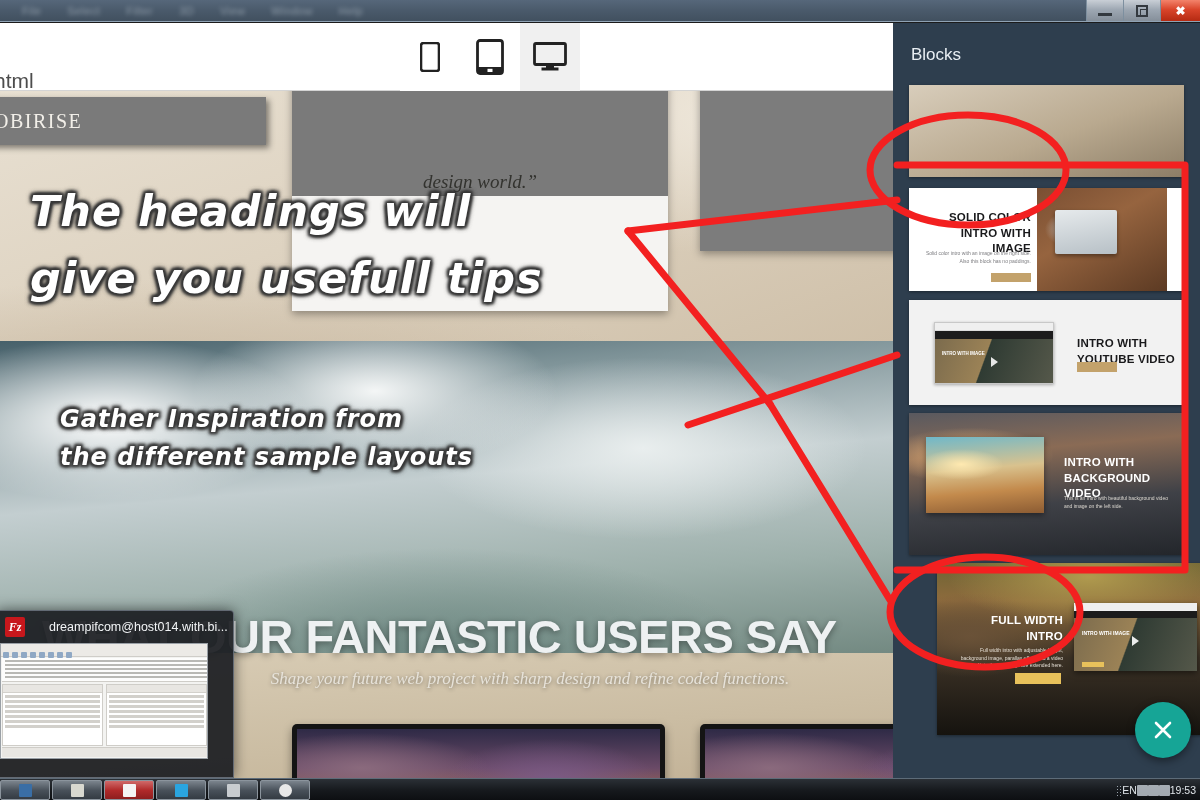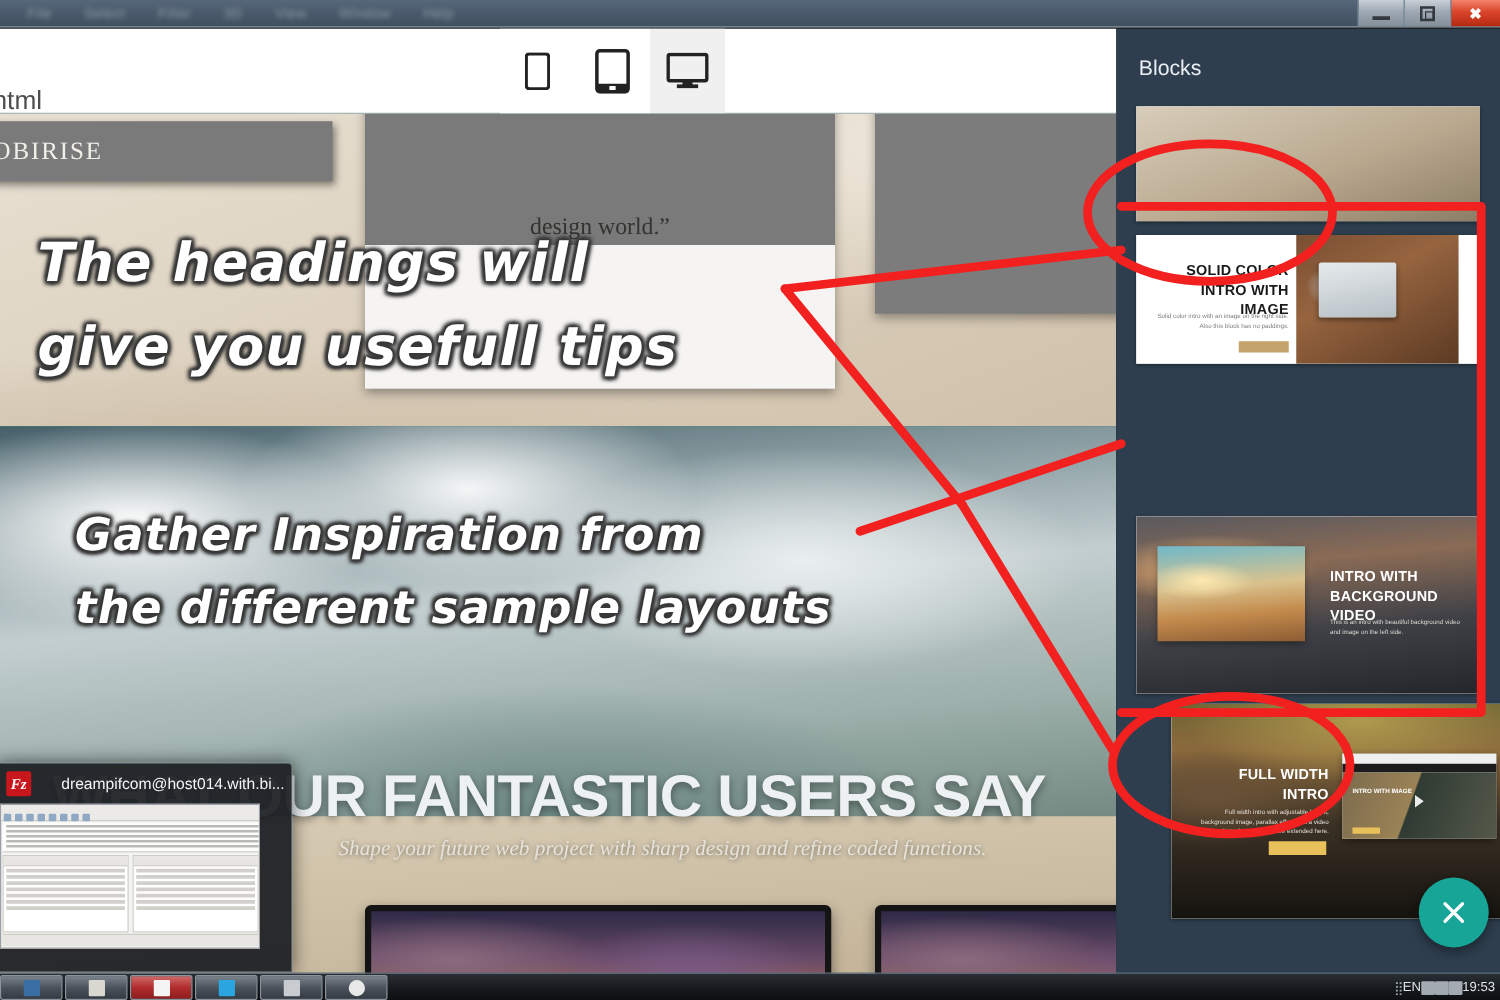--- a/index.html
+++ b/index.html
@@ -40,34 +40,34 @@
   .filename { position:absolute; left:-6px; top:46px; font-size:21px; color:#4d4d4d;
               font-family:"Liberation Sans", sans-serif; }
   .devices { position:absolute; left:400px; top:23px; height:68px; display:flex; }
   .devbtn { width:60px; height:68px; display:flex; align-items:center; justify-content:center;
             cursor:pointer; background:#fff; }
   .devbtn.active { background:#f0f0f0; }
   .devbtn svg { display:block; }
 
   
   .canvas { position:absolute; left:0; top:91px; width:893px; height:709px;
-            overflow:hidden; background:#0f766e; }
+            overflow:hidden; background:#4c1d95; }
 
   
   .mb-nav { position:absolute; left:-34px; top:6px; width:300px; height:48px;
             background:#7a7a7a; box-shadow:3px 3px 6px rgba(0,0,0,.45);
             display:flex; align-items:center; }
   .mb-brand { color:#f2efe9; font-family:"Liberation Serif", serif; font-size:20px;
               letter-spacing:1.5px; padding-left:28px; }
 
   
   .tcard { position:absolute; left:292px; top:-70px; width:376px; height:290px;
            background:#7a7a7a; box-shadow:0 3px 8px rgba(0,0,0,.35); }
   .tcard .quote { position:absolute; left:0; right:0; bottom:118px; text-align:center;
-                  font-family:"Liberation Serif", serif; 
+                  font-family:"Liberation Serif", serif; font-style:italic;
                   font-size:19px; color:#33332f; }
   .tcard .white { position:absolute; left:0; right:0; bottom:0; height:115px;
                   background:#f5f4f2; }
 
   
   .rcard { position:absolute; left:700px; top:-70px; width:376px; height:230px;
            background:#7c7c7c; box-shadow:0 3px 8px rgba(0,0,0,.35); }
 
   
   .sandbg { position:absolute; left:0; top:0; width:893px; height:250px;
@@ -113,21 +113,21 @@
   .annot { position:absolute; left:0; top:0; width:1200px; height:800px;
            pointer-events:none; }
   .handwrite { position:absolute; color:#ffffff; font-weight:bold;
                font-family:"DejaVu Sans", sans-serif; font-style:italic;
                letter-spacing:1px;
                text-shadow:
                  0 0 6px #3a3a3a, 0 0 6px #3a3a3a, 0 0 4px #3a3a3a,
                  2px 2px 3px #2e2e2e, -2px 2px 3px #2e2e2e,
                  2px -2px 3px #2e2e2e, -2px -2px 3px #2e2e2e; }
   #note1 { left:30px; top:178px; font-size:43px; line-height:1.55; }
-  #note2 { left:60px; top:400px; font-size:36px; line-height:1.6; }
+  #note2 { left:60px; top:400px; font-size:24px; line-height:1.6; }
 
   
   .panel { position:absolute; left:893px; top:23px; width:307px; height:777px;
            background:#2e3e4e; overflow:hidden; }
   .panel-title { position:absolute; left:18px; top:22px; font-size:17px; color:#e8eef3; }
   .panel-list { position:absolute; left:0; top:62px; width:307px; height:690px; }
 
   .blk { position:absolute; left:16px; width:275px; background:#ffffff;
          box-shadow:0 1px 3px rgba(0,0,0,.4); overflow:hidden; cursor:pointer; }
   .blk .blk-label { position:absolute; font-weight:bold; color:#19191b;
@@ -351,20 +351,32 @@
 
       <div class="blk" id="blk1">
         <div class="left"></div>
         <div class="ph"></div>
         <div class="rt"></div>
         <div class="blk-label">SOLID COLOR INTRO WITH IMAGE</div>
         <div class="blk-desc">Solid color intro with an image on the right side. Also this block has no paddings.</div>
         <div class="cta"></div>
       </div>
 
+      <div class="blk" id="blk2">
+        <div class="browser">
+          <div class="bbar"></div>
+          <div class="bnav"></div>
+          <div class="bimg">
+            <div class="t">INTRO WITH IMAGE</div>
+            <div class="play"></div>
+          </div>
+        </div>
+        <div class="blk-label">INTRO WITH YOUTUBE VIDEO</div>
+        <div class="cta"></div>
+      </div>
 
       <div class="blk" id="blk3">
         <div class="bg"></div>
         <div class="inner"></div>
         <div class="blk-label">INTRO WITH BACKGROUND VIDEO</div>
         <div class="blk-desc">This is an intro with beautiful background video and image on the left side.</div>
       </div>
 
       <div class="blk" id="blk4">
         <div class="bg"></div>

